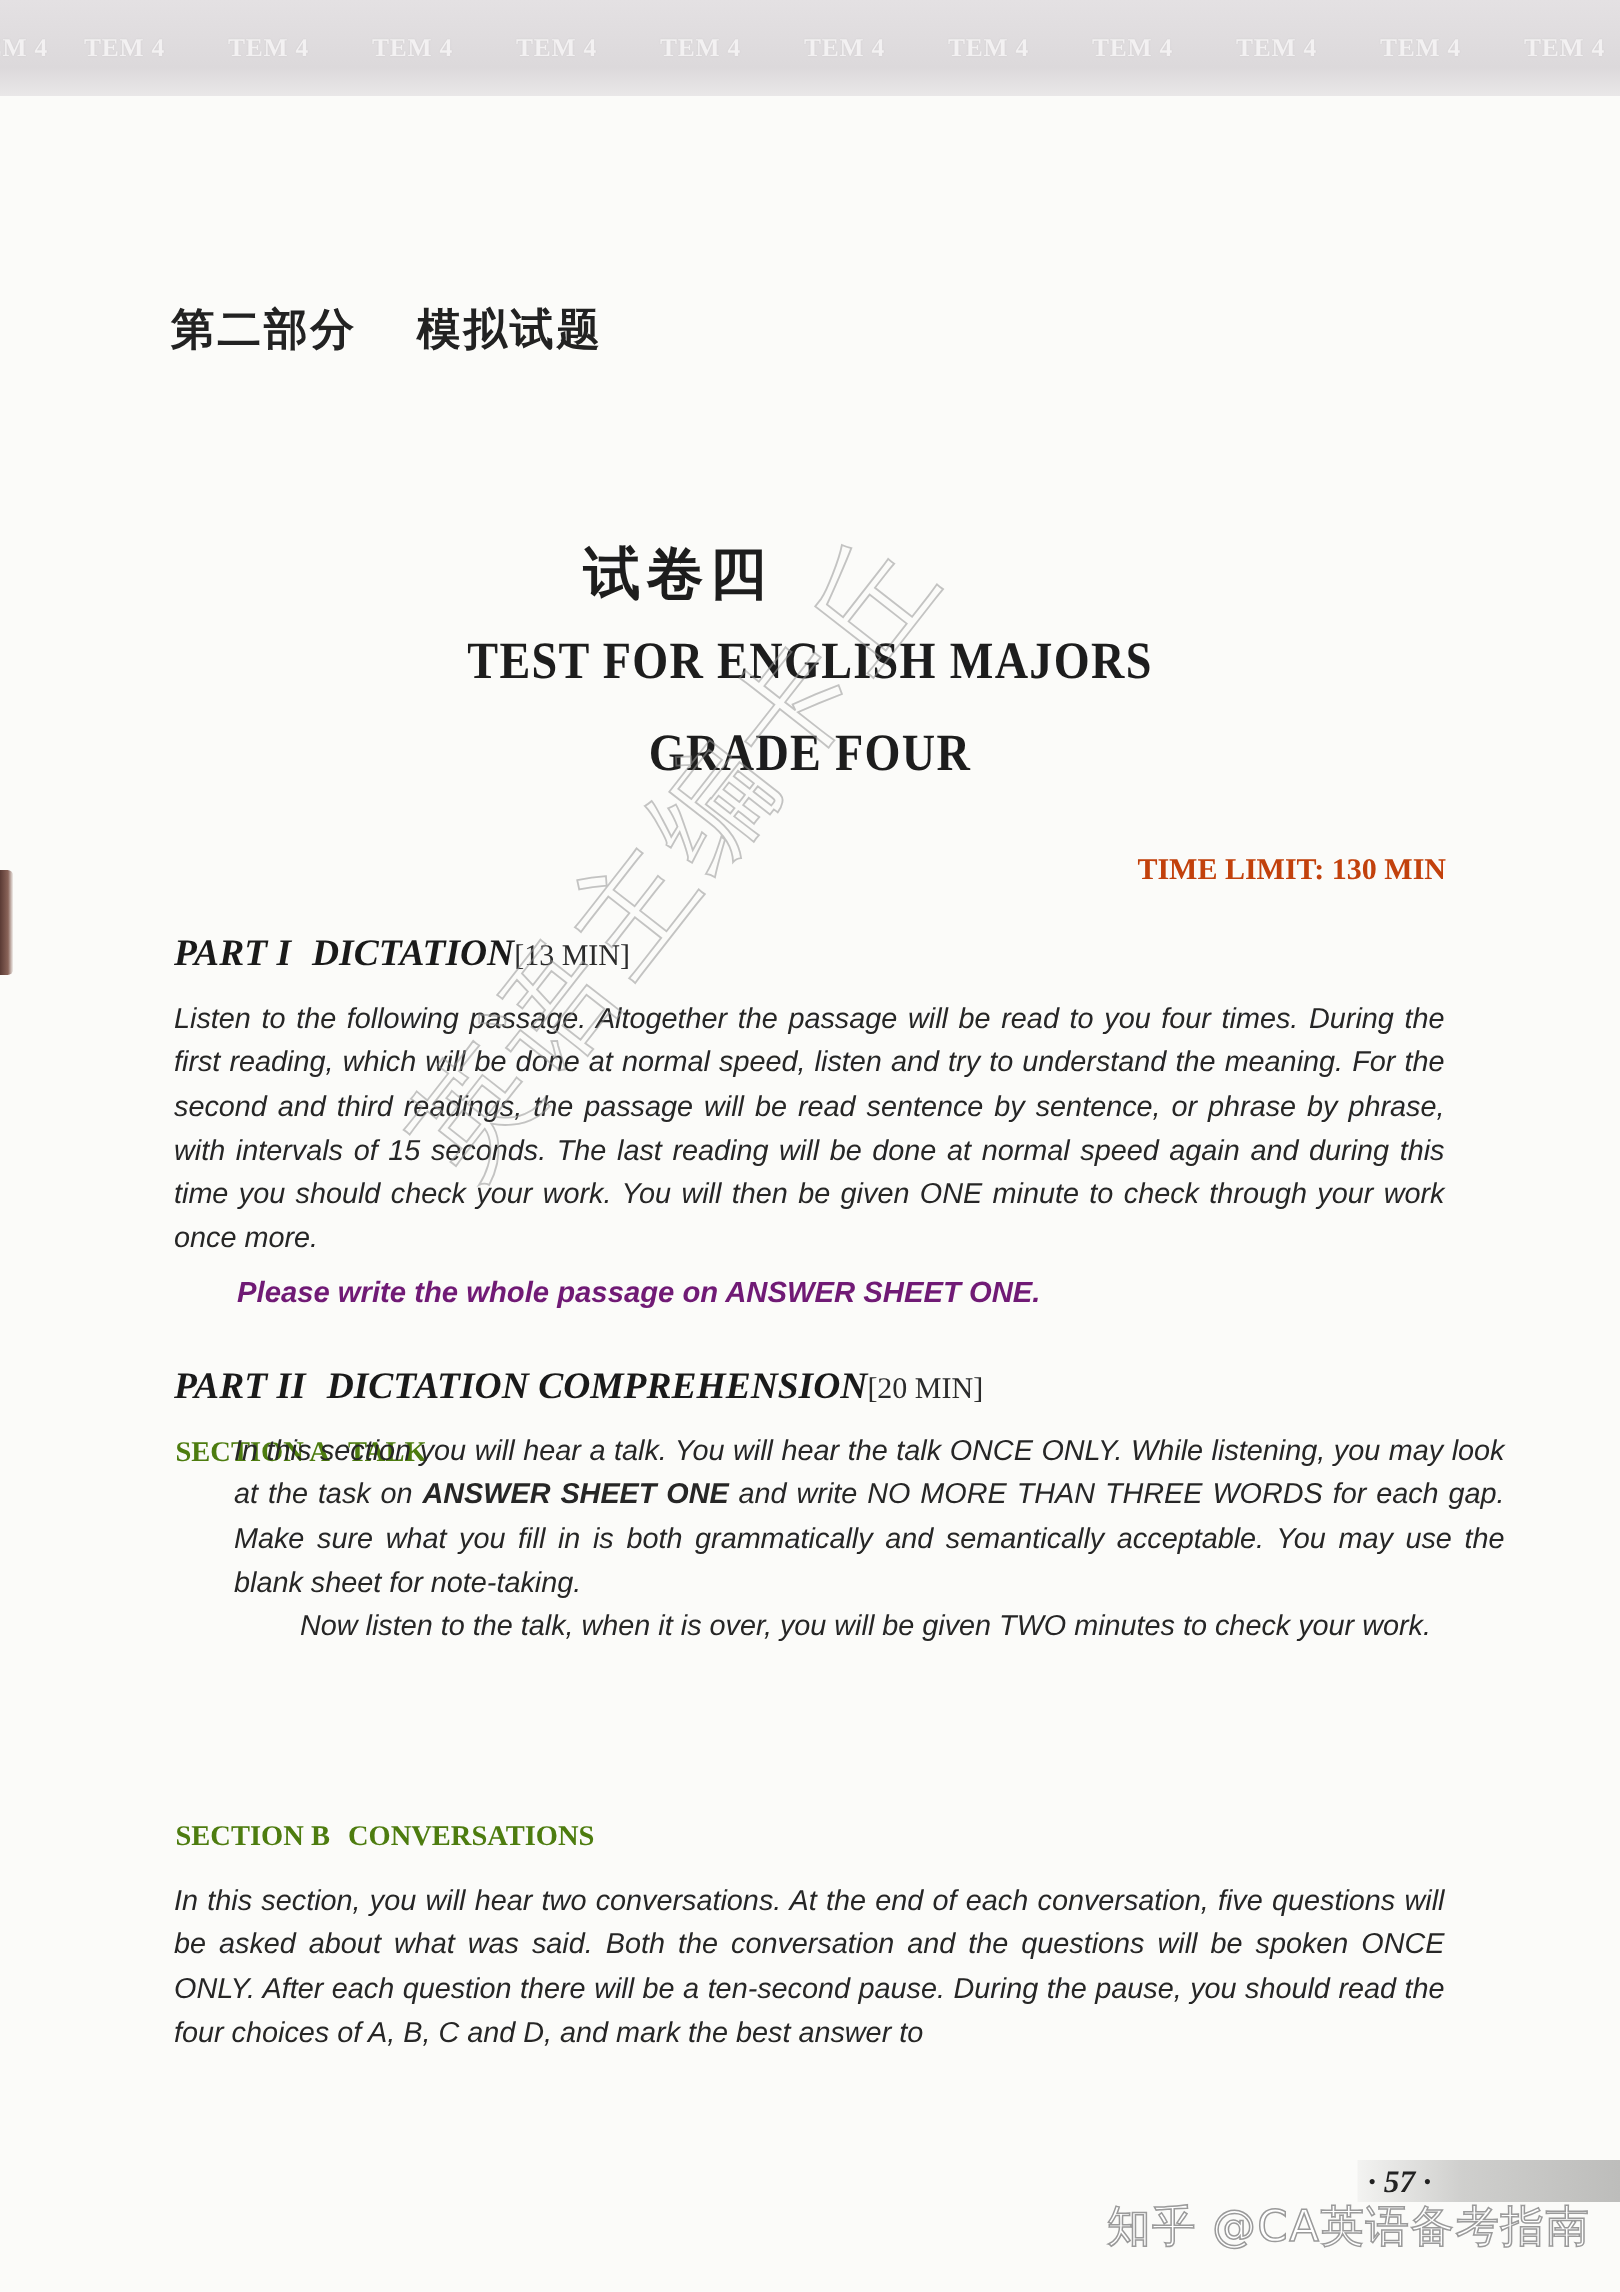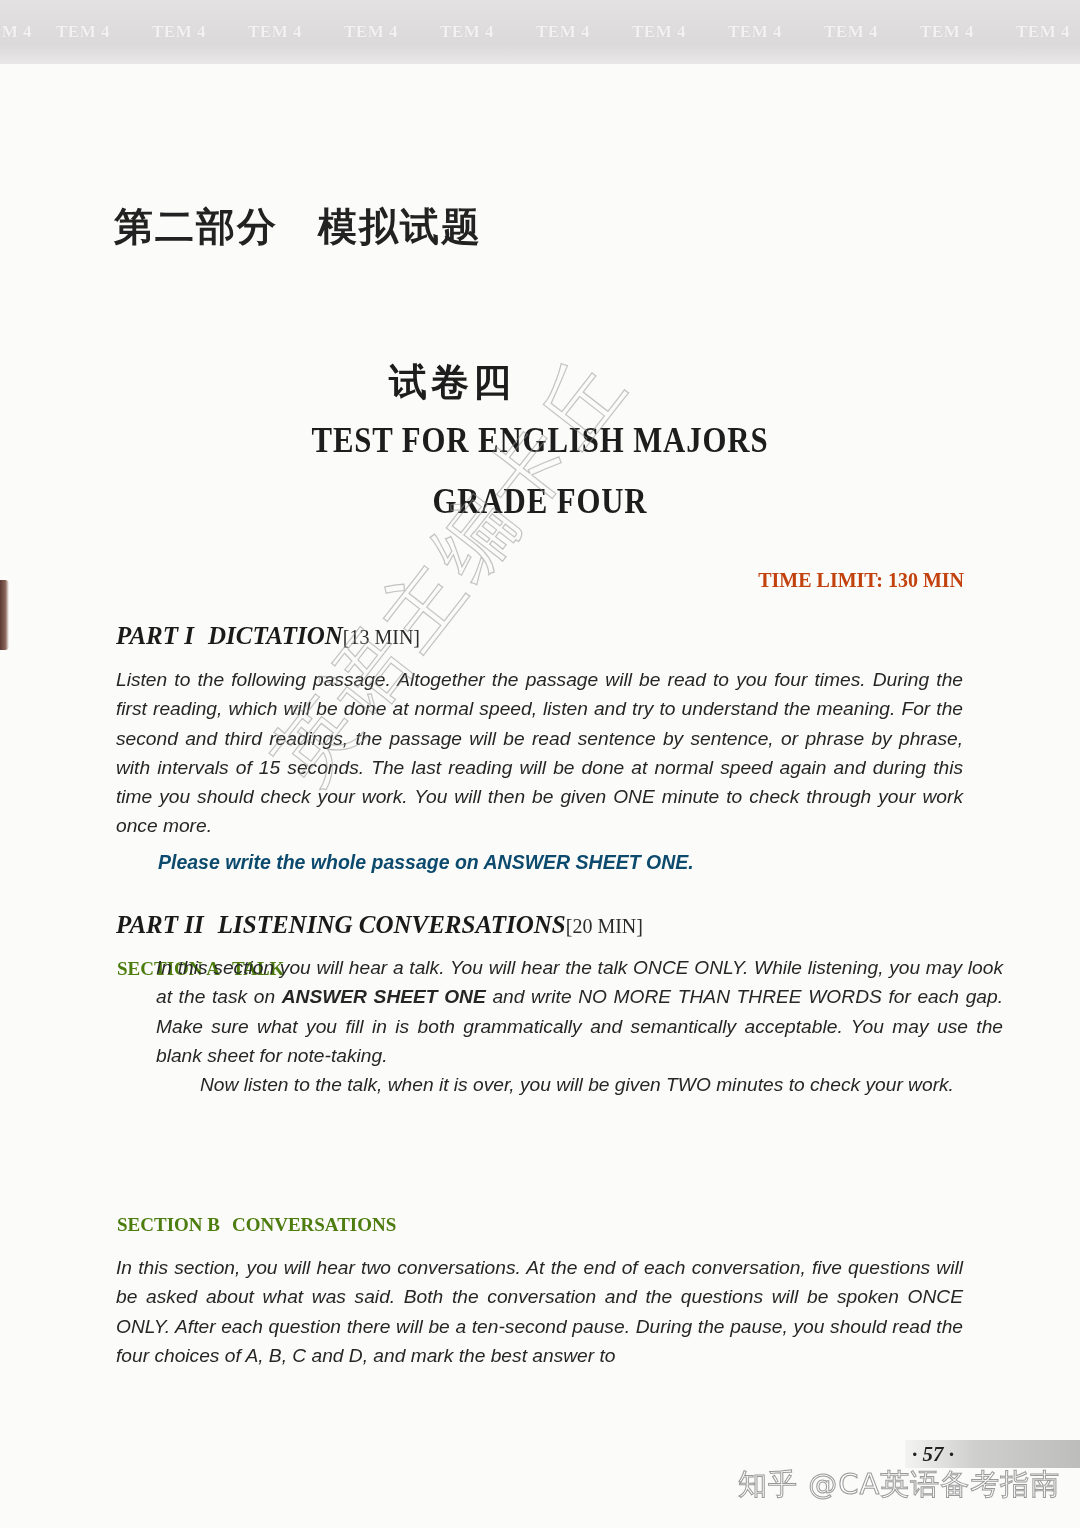--- a/index.html
+++ b/index.html
@@ -19,21 +19,21 @@
     width:96px; flex:0 0 96px; text-align:center; letter-spacing:0.5px;
   }
   .header-band .tag:first-child { width:60px; flex:0 0 60px; margin-left:-25px; }
   .left-edge {
     position:absolute; left:0; top:580px; width:9px; height:70px;
     background:linear-gradient(90deg,#5a3a34,#8a6459 60%,transparent);
     border-radius:0 4px 4px 0;
   }
   .part-label {
     position:absolute; left:114px; top:200px;
-    font-family:"DejaVu Serif", serif; font-size:39px; font-weight:bold;
+    font-family:"DejaVu Serif", serif; font-size:29px; font-weight:bold;
     letter-spacing:2px; color:#222;
   }
   .part-label .gap { display:inline-block; width:40px; }
   .paper-no {
     position:absolute; left:0; width:904px; top:357px; text-align:center;
     font-family:"DejaVu Serif", serif; font-weight:bold; font-size:38px; letter-spacing:4px;
   }
   .title1, .title2 {
     position:absolute; left:0; width:1080px; text-align:center;
     font-family:"Liberation Serif", serif; font-weight:bold; font-size:35px;
@@ -66,21 +66,21 @@
     position:absolute; left:116px; width:847px;
     font-family:"Liberation Sans", sans-serif; font-style:italic; font-size:19.2px;
     line-height:29.3px; text-align:justify; color:#262626;
   }
   .para.indent p, .para p { margin:0; }
   .para .ind { text-indent:44px; }
   .para b { font-weight:bold; }
   .please {
     position:absolute; left:158px; top:851px;
     font-family:"Liberation Sans", sans-serif; font-style:italic; font-weight:bold;
-    font-size:19.5px; color:#0c4a6e;
+    font-size:19.5px; color:#701a75;
   }
   .page-num-band {
     position:absolute; left:905px; top:1440px; width:175px; height:28px;
     background:linear-gradient(90deg,#f3f3f1 0%,#cfcfcd 40%,#bdbdbb 100%);
   }
   .page-num {
     position:absolute; left:912px; top:1442px;
     font-family:"Liberation Serif", serif; font-style:italic; font-weight:bold; font-size:21px; color:#222;
   }
   .zhihu-mark {
@@ -127,21 +127,21 @@
 <div class="part-head" style="top:622px;">
   <span class="name"><span class="num">PART I</span><span>DICTATION</span></span>
   <span class="dur">[13 MIN]</span>
 </div>
 <div class="para" style="top:665px;">
   <p>Listen to the following passage. Altogether the passage will be read to you four times. During the first reading, which will be done at normal speed, listen and try to understand the meaning. For the second and third readings, the passage will be read sentence by sentence, or phrase by phrase, with intervals of 15 seconds. The last reading will be done at normal speed again and during this time you should check your work. You will then be given ONE minute to check through your work once more.</p>
 </div>
 <div class="please">Please write the whole passage on ANSWER SHEET ONE.</div>
 
 <div class="part-head" style="top:911px;">
-  <span class="name"><span class="num">PART II</span><span>LISTENING CONVERSATIONS</span></span>
+  <span class="name"><span class="num">PART II</span><span>DICTATION COMPREHENSION</span></span>
   <span class="dur">[20 MIN]</span>
 </div>
 
 <div class="section-head" style="top:958px;">
   <span class="letter">SECTION A</span><span>TALK</span>
 </div>
 <div class="para" style="top:953px;margin-left:40px;">
   <p><span>In this section you will hear a talk. You will hear the talk ONCE ONLY. While listening, you may look at the task on </span><b>ANSWER SHEET ONE</b><span> and write NO MORE THAN THREE WORDS for each gap. Make sure what you fill in is both grammatically and semantically acceptable. You may use the blank sheet for note-taking.</span></p>
   <p class="ind">Now listen to the talk, when it is over, you will be given TWO minutes to check your work.</p>
 </div>

